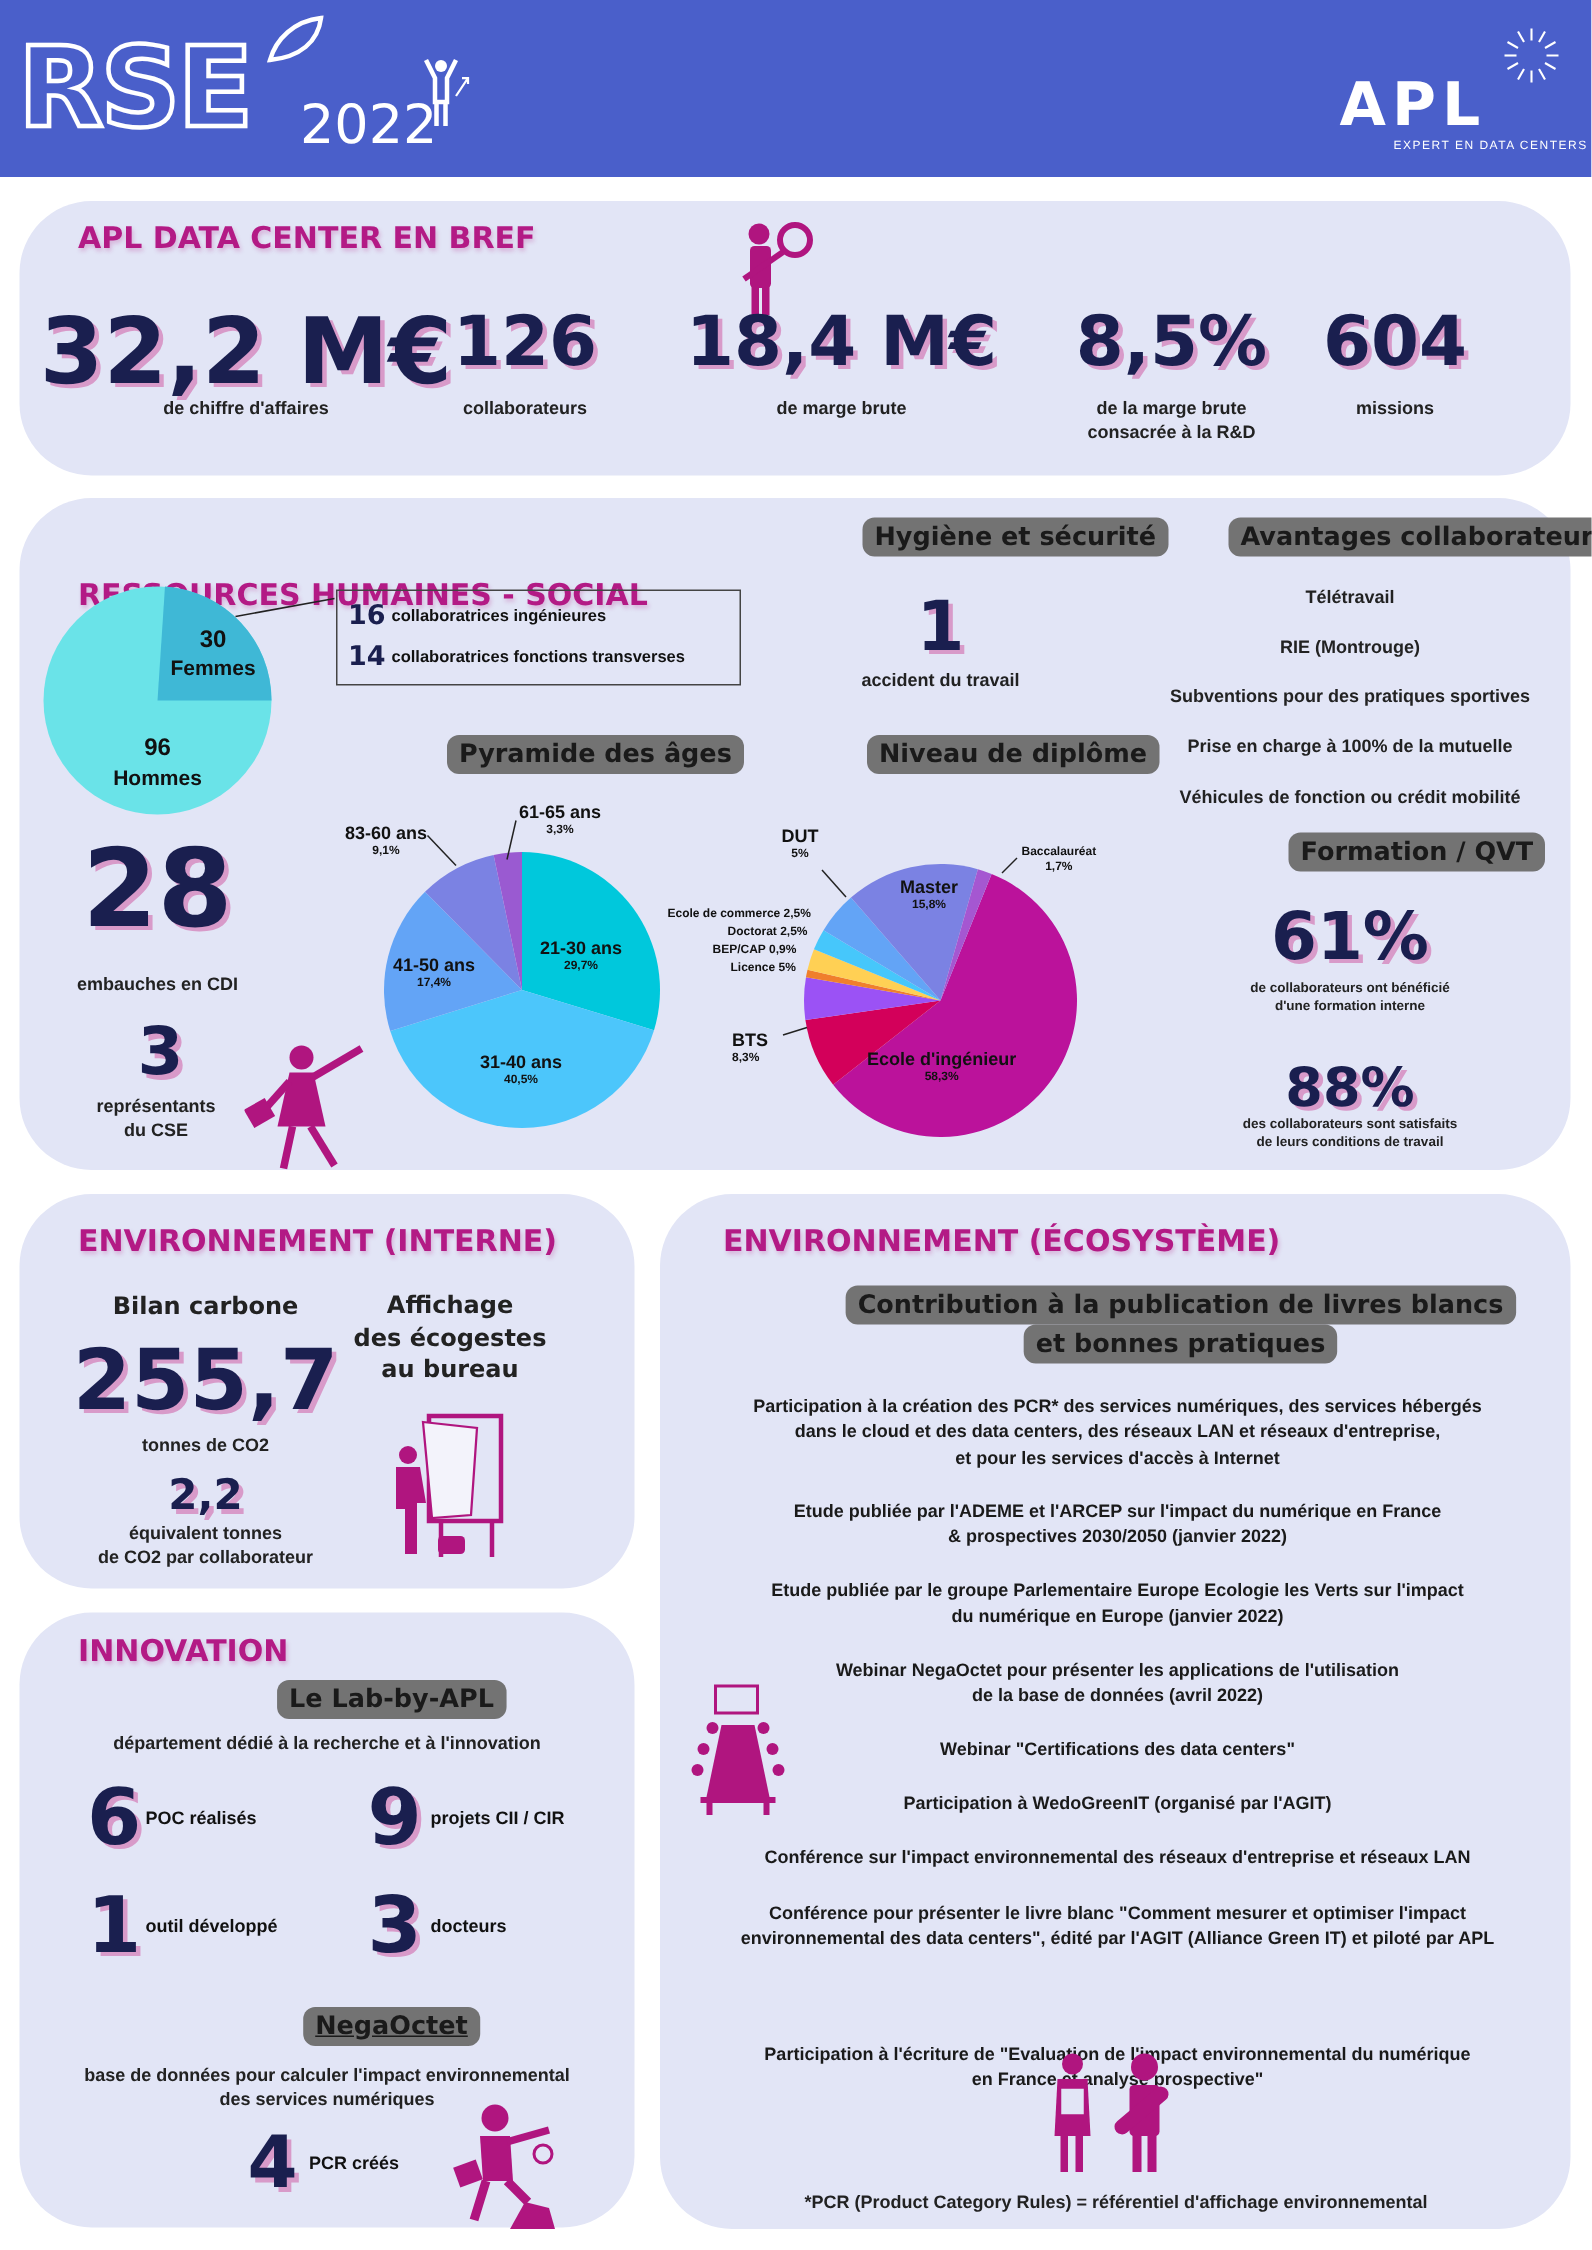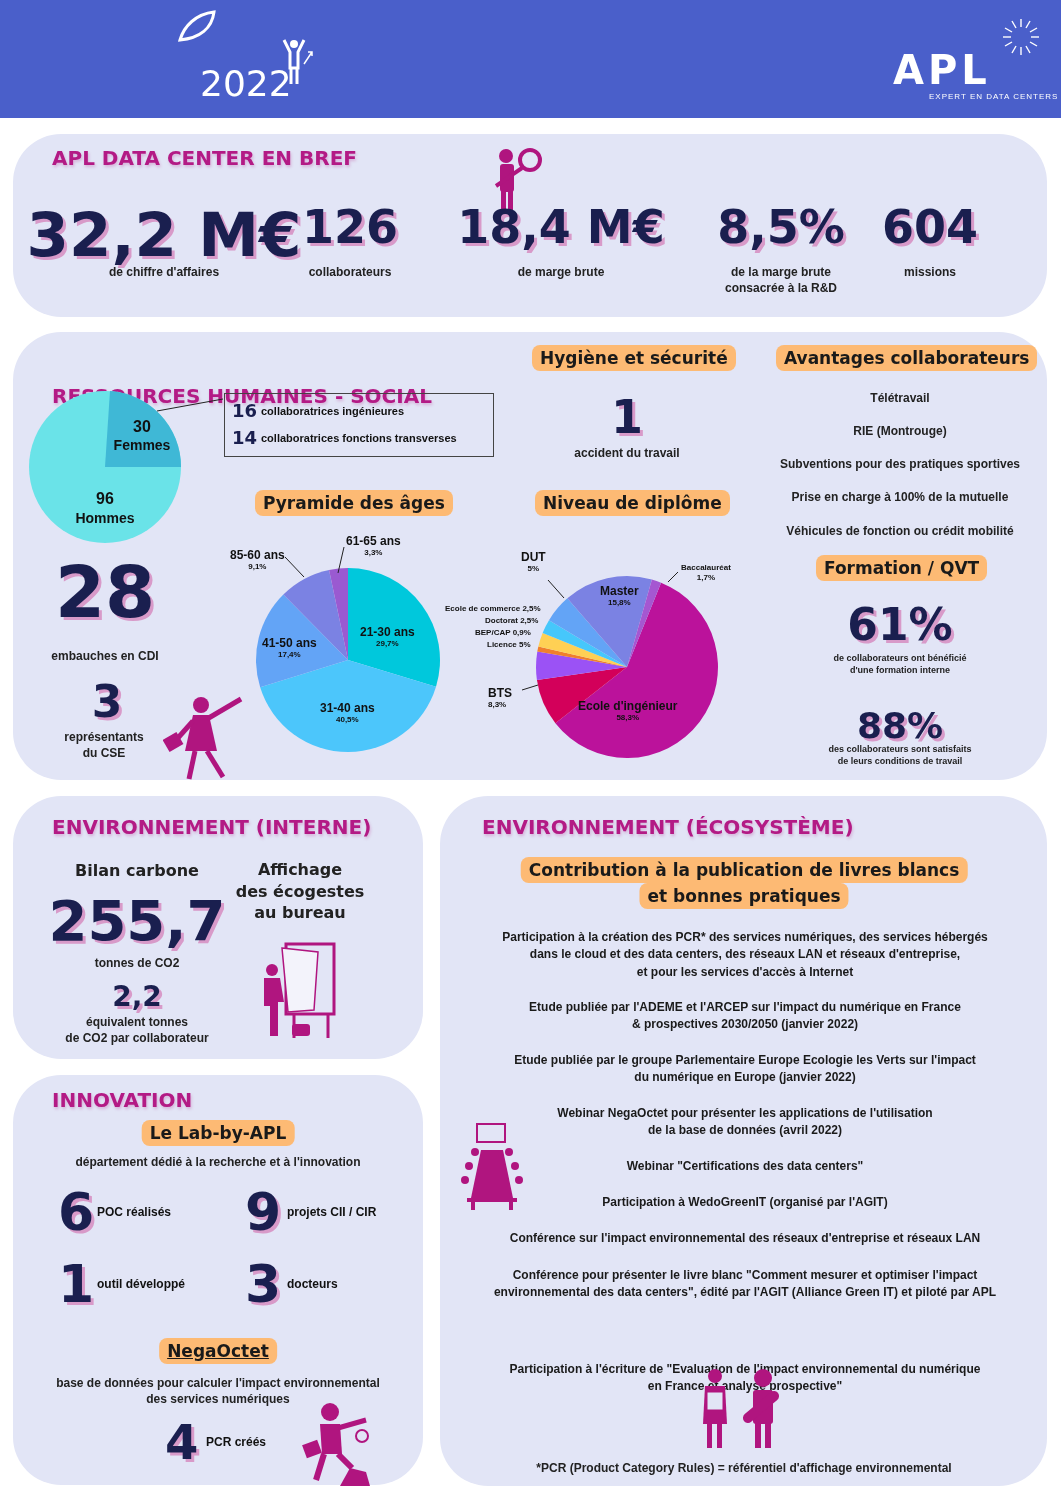--- a/index.html
+++ b/index.html
@@ -10,31 +10,32 @@
   .rse-logo { position: absolute; left: 12px; top: 22px; font-family: "DejaVu Sans", sans-serif; font-size: 74px; font-weight: bold; color: transparent; -webkit-text-stroke: 3px #ffffff; letter-spacing: -2px; line-height: 1; }
   .rse-year { position: absolute; left: 200px; top: 66px; font-family: "DejaVu Sans", sans-serif; font-size: 36px; color: #ffffff; line-height: 1; }
   .apl-logo { position: absolute; left: 893px; top: 50px; font-family: "DejaVu Sans", sans-serif; font-weight: bold; font-size: 40px; color: #fff; letter-spacing: 4px; line-height: 1; }
   .apl-tag { position: absolute; left: 895px; top: 92px; font-size: 8px; color: #fff; letter-spacing: 1px; padding-left: 34px; }
   .apl-burst { position: absolute; left: 1000px; top: 16px; width: 42px; height: 42px; }
 
   .card { position: absolute; background: #e2e5f6; border-radius: 48px; }
   .sec-title { position: absolute; font-family: "DejaVu Sans", sans-serif; font-weight: bold; color: #b31a85; font-size: 20px; text-shadow: 1px 2px 3px rgba(180,26,133,0.25); white-space: nowrap; }
   .big { position: absolute; font-family: "DejaVu Sans", sans-serif; font-weight: bold; color: #1a1f4f; text-shadow: 3px 3px 0 #d89ac9; text-align: center; line-height: 1; white-space: nowrap; }
   .small { position: absolute; font-size: 12px; font-weight: bold; color: #222; text-align: center; line-height: 1.35; white-space: nowrap; }
-  .pill { position: absolute; background: #fdba74; border-radius: 8px; font-family: "DejaVu Sans", sans-serif; font-size: 17px; font-weight: bold; color: #1a1a1a; text-align: center; white-space: nowrap; padding: 3px 8px; }
+  .pill { position: absolute; background: #737373; border-radius: 8px; font-family: "DejaVu Sans", sans-serif; font-size: 17px; font-weight: bold; color: #1a1a1a; text-align: center; white-space: nowrap; padding: 3px 8px; margin-left: 43px; }
   .center { transform: translateX(-50%); }
   .icon-fig { position: absolute; }
   .lbl { position: absolute; font-size: 12px; font-weight: bold; color: #111; white-space: nowrap; line-height: 1.2; }
   .lbl .pct { display: block; font-size: 8px; font-weight: bold; text-align: center; }
   .eco-item { position: absolute; left: 460px; width: 570px; text-align: center; font-size: 12px; font-weight: bold; color: #1a1a1a; line-height: 1.45; white-space: pre-line; }
 </style>
 </head>
 <body>
 
 <div class="header">
+  <div class="rse-logo">RSE</div>
   <svg class="icon-fig" style="left:170px;top:8px;" width="50" height="36" viewBox="0 0 50 36">
     <path d="M10 32 C14 18 26 6 44 4 C42 20 30 30 10 32 Z" fill="none" stroke="#fff" stroke-width="3"></path>
   </svg>
   <svg class="icon-fig" style="left:280px;top:38px;" width="36" height="48" viewBox="0 0 36 48">
     <circle cx="14" cy="6" r="4" fill="#fff"></circle>
     <path d="M4 2 L10 14 L10 30 L18 30 L18 14 L24 2" fill="none" stroke="#fff" stroke-width="3"></path>
     <path d="M11 30 L11 46 M17 30 L17 46" stroke="#fff" stroke-width="3"></path>
     <path d="M24 26 L32 14 M28 14 L32 14 L32 18" stroke="#fff" stroke-width="1.5" fill="none"></path>
   </svg>
   <div class="rse-year">2022</div>
@@ -123,21 +124,21 @@
       <path d="M0 0 L5.633375276077825e-15 -92 A92 92 0 0 1 88.0175087434124 26.775327348201035 Z" fill="#00c8dc"></path>
       <path d="M0 0 L88.0175087434124 26.775327348201035 A92 92 0 0 1 -87.84753811669117 27.327825505087137 Z" fill="#4cc6fb"></path>
       <path d="M0 0 L-87.84753811669117 27.327825505087137 A92 92 0 0 1 -64.64379722149404 -65.46128230325434 Z" fill="#63a4f6"></path>
       <path d="M0 0 L-64.64379722149404 -65.46128230325434 A92 92 0 0 1 -18.939360006828974 -90.02944319794345 Z" fill="#7b82e3"></path>
       <path d="M0 0 L-18.939360006828974 -90.02944319794345 A92 92 0 0 1 6.481228878417805e-14 -92 Z" fill="#9a5ad1"></path>
     </g>
 </svg>
 <div class="lbl" style="left:360px;top:625px;"><span>21-30 ans</span><span class="pct">29,7%</span></div>
 <div class="lbl" style="left:320px;top:701px;"><span>31-40 ans</span><span class="pct">40,5%</span></div>
 <div class="lbl" style="left:262px;top:636px;"><span>41-50 ans</span><span class="pct">17,4%</span></div>
-<div class="lbl" style="left:230px;top:548px;"><span>85-60 ans</span><span class="pct">9,1%</span></div>
+<div class="lbl" style="left:230px;top:548px;"><span>83-60 ans</span><span class="pct">9,1%</span></div>
 <div class="lbl" style="left:346px;top:534px;"><span>61-65 ans</span><span class="pct">3,3%</span></div>
 <svg class="icon-fig" style="left:280px;top:545px;" width="70" height="40">
   <line x1="5" y1="12" x2="24" y2="32" stroke="#222" stroke-width="1"></line>
   <line x1="64" y1="2" x2="58" y2="28" stroke="#222" stroke-width="1"></line>
 </svg>
 
 <div class="pill" style="left:532px;top:345px;">Hygiène et sécurité</div>
 <div class="big center" style="left:627px;top:394px;font-size:46px;">1</div>
 <div class="small center" style="left:627px;top:445px;">accident du travail</div>
 

